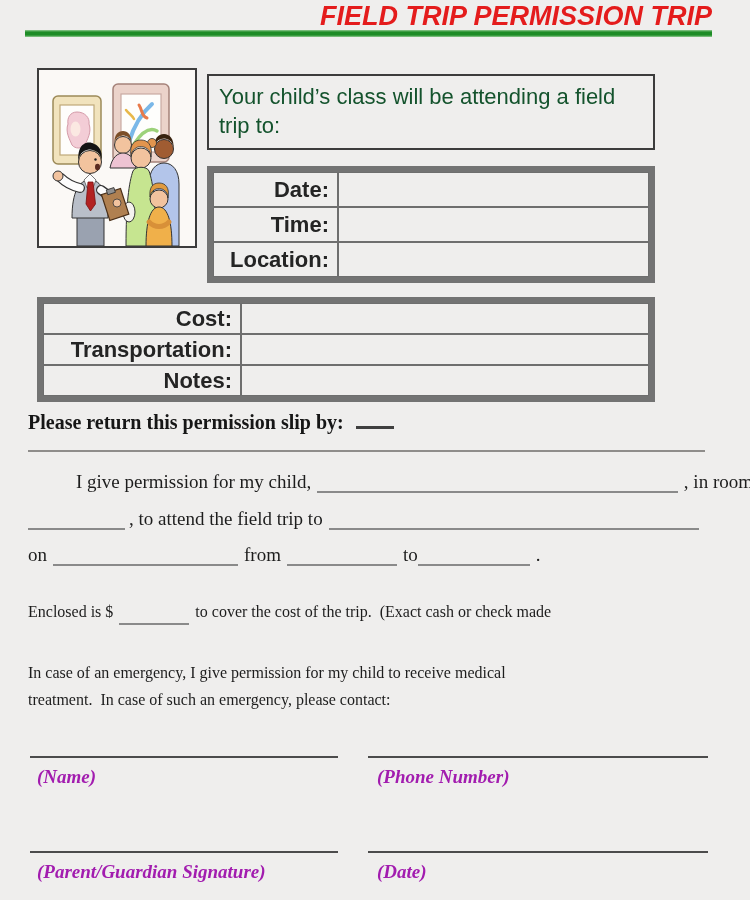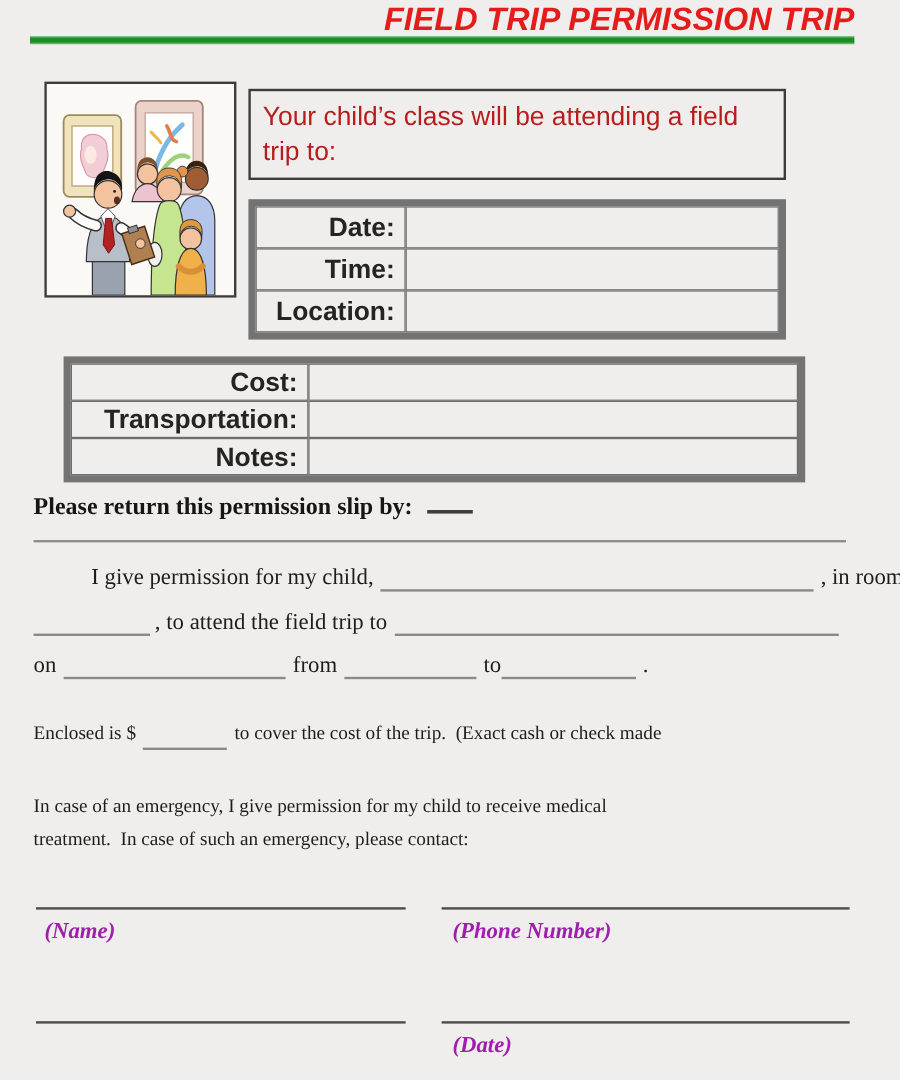--- a/index.html
+++ b/index.html
@@ -53,21 +53,21 @@
     position: absolute;
     left: 207px;
     top: 74px;
     width: 448px;
     height: 76px;
     border: 2px solid #3c3c3c;
     padding: 6px 10px;
     font-family: "Liberation Sans", sans-serif;
     font-size: 22px;
     line-height: 1.32;
-    color: #b91c1c;
+    color: #14532d;
   }
 
   
   table.form-table {
     position: absolute;
     border-collapse: separate;
     border-spacing: 0;
     border: 6px solid #737373;
     font-family: "Liberation Sans", sans-serif;
     font-size: 22px;
@@ -76,21 +76,21 @@
   table.form-table td { border: 1px solid #6e6e6e; }
   table.form-table td.lbl {
     font-weight: bold;
     text-align: right;
     padding: 0 8px 0 4px;
     white-space: nowrap;
   }
   #trip-table { left: 207px; top: 166px; width: 448px; }
   #trip-table td { height: 35px; }
   #trip-table td.lbl { width: 125px; }
-  #details-table { left: 37px; top: 297px; width: 618px; margin-left: 16px; }
+  #details-table { left: 37px; top: 297px; width: 618px; }
   #details-table td { height: 31px; }
   #details-table td.lbl { width: 198px; }
 
   
   .return-line {
     position: absolute;
     left: 28px;
     top: 411px;
     font-weight: bold;
     font-size: 20px;
@@ -321,15 +321,16 @@
       </div>
   </div>
 
   <div class="sig-line sig-left row1"></div>
   <div class="sig-line sig-right row1"></div>
   <div class="sig-label lbl-row1 lbl-col1">(Name)</div>
   <div class="sig-label lbl-row1 lbl-col2">(Phone Number)</div>
 
   <div class="sig-line sig-left row2"></div>
   <div class="sig-line sig-right row2"></div>
+  <div class="sig-label lbl-row2 lbl-col1">(Parent/Guardian Signature)</div>
   <div class="sig-label lbl-row2 lbl-col2">(Date)</div>
 
 </div>
 
 </body></html>

